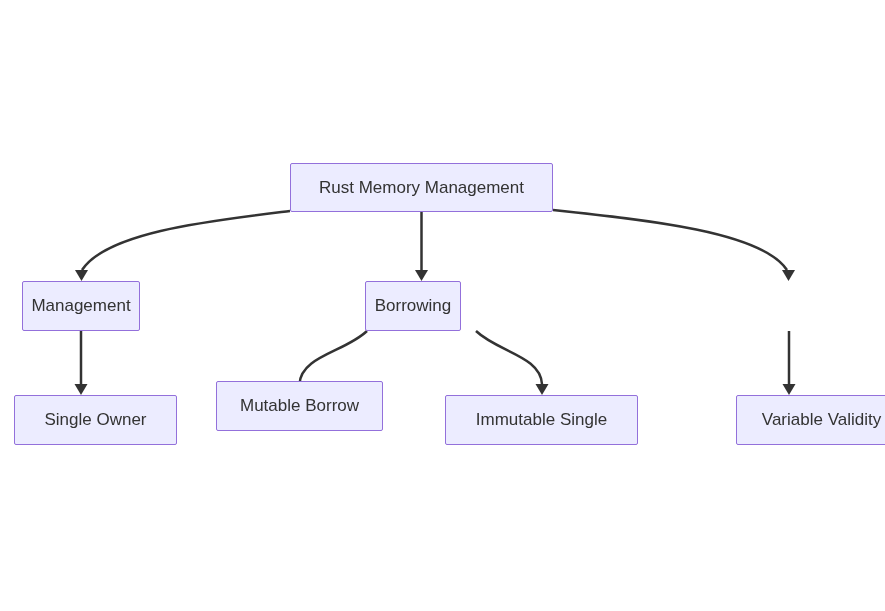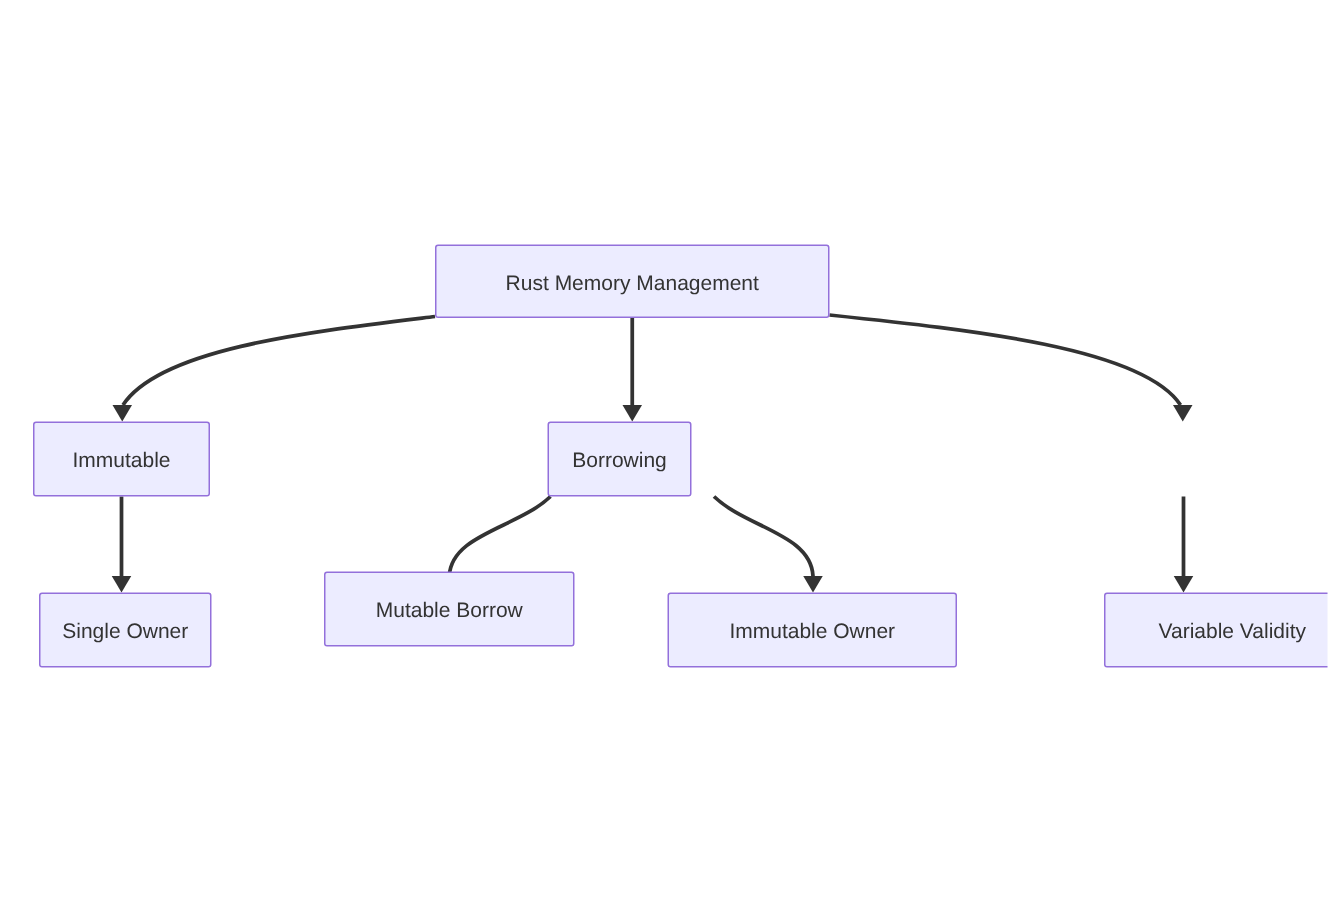--- a/index.html
+++ b/index.html
@@ -38,29 +38,29 @@
   }
   .node {
     position: absolute;
     display: flex;
     align-items: center;
     justify-content: center;
     background: var(--node-fill);
     border: 1.5px solid var(--node-border);
     border-radius: 2px;
     color: var(--text);
-    font-size: 14px;
+    font-size: 17px;
     white-space: nowrap;
     text-align: center;
   }
   .node-root             { left: 290px; top: 163px; width: 263px; height: 49px; }
   .node-ownership        { left:  22px; top: 281px; width: 118px; height: 50px; }
   .node-borrowing        { left: 365px; top: 281px; width: 96px; height: 50px; }
   .node-lifetimes        { left: 736px; top: 281px; width: 107px; height: 50px; }
-  .node-single-owner     { left:  26px; top: 395px; width: 115px; height: 50px; }
+  .node-single-owner     { left:  14px; top: 395px; width: 163px; height: 50px; }
   .node-mutable-borrow   { left: 216px; top: 381px; width: 167px; height: 50px; }
   .node-immutable-borrow { left: 445px; top: 395px; width: 193px; height: 50px; }
   .node-variable-validity{ left: 736px; top: 395px; width: 171px; height: 50px; }
 </style>
 </head>
 <body>
 
 <div class="canvas">
 
   <svg class="edges-layer" viewBox="0 0 885 611" xmlns="http://www.w3.org/2000/svg">
@@ -85,37 +85,37 @@
 
     <path class="edge" d="M 789 331 L 789 384"></path>
     <polygon class="arrowhead" points="782.5,384 795.5,384 789,395"></polygon>
   </svg>
 
   <div class="node node-root">
     <span>Rust Memory Management</span>
   </div>
 
   <div class="node node-ownership">
-    <span>Immutable</span>
+    <span>Management</span>
   </div>
 
   <div class="node node-borrowing">
     <span>Borrowing</span>
   </div>
 
 
   <div class="node node-single-owner">
     <span>Single Owner</span>
   </div>
 
   <div class="node node-mutable-borrow">
     <span>Mutable Borrow</span>
   </div>
 
   <div class="node node-immutable-borrow">
-    <span>Immutable Owner</span>
+    <span>Immutable Single</span>
   </div>
 
   <div class="node node-variable-validity">
     <span>Variable Validity</span>
   </div>
 
 </div>
 
 </body></html>

